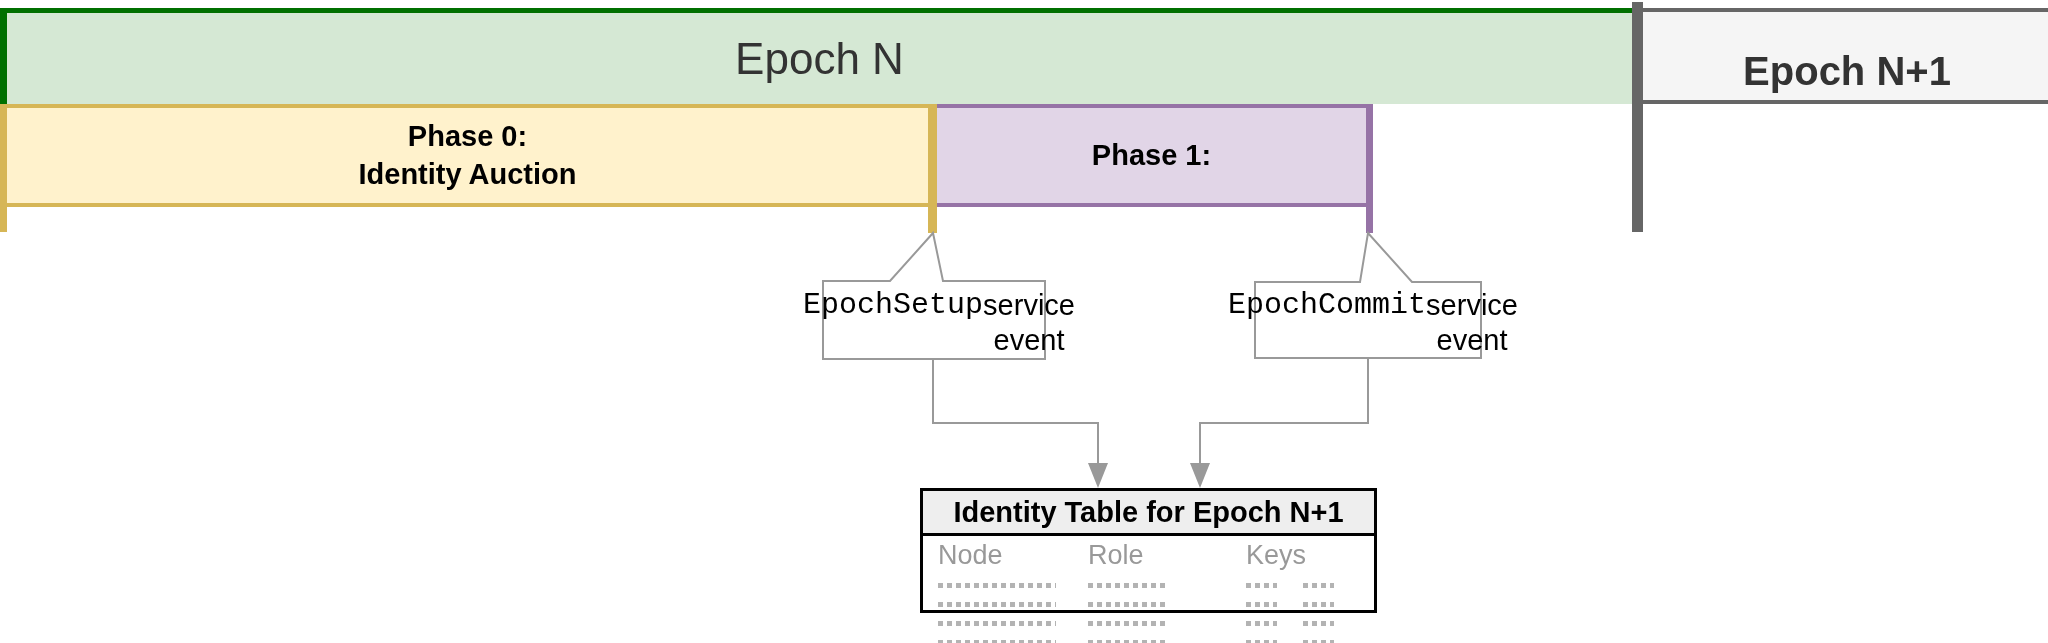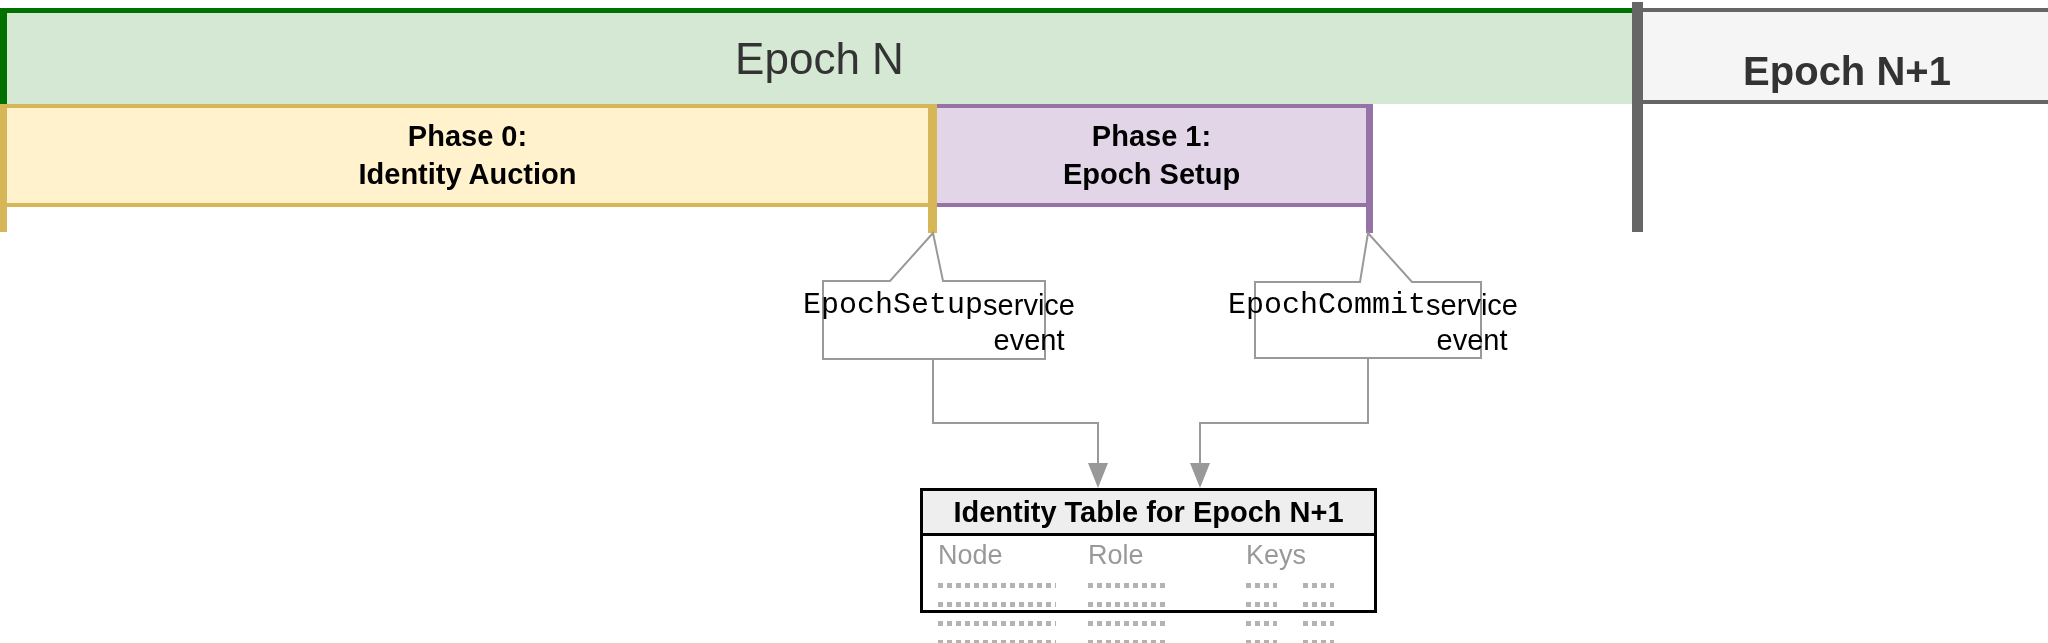--- a/index.html
+++ b/index.html
@@ -103,21 +103,20 @@
   <div class="abs epoch-n1">
     <span class="epoch-n1-label">Epoch N+1</span>
   </div>
 
   <div class="abs phase phase0">
     <span>Phase 0:</span>
     <span>Identity Auction</span>
   </div>
   <div class="abs phase phase1">
     <span>Phase 1:</span>
-    <span>Epoch Setup</span>
   </div>
 
   <div class="abs phase0-start-marker"></div>
   <div class="abs setup-boundary-marker"></div>
   <div class="abs commit-boundary-marker"></div>
 
   <svg class="abs overlay" viewBox="0 0 2048 643" xmlns="http://www.w3.org/2000/svg">
     <path class="bubble" d="M823,359 L823,281 L890,281 L933,233 L943,281 L1045,281 L1045,359 Z"></path>
     <path class="bubble" d="M1255,358 L1255,282 L1360,282 L1368,233 L1412,282 L1481,282 L1481,358 Z"></path>
     <polyline class="conn" points="933,359 933,423 1098,423 1098,464"></polyline>

